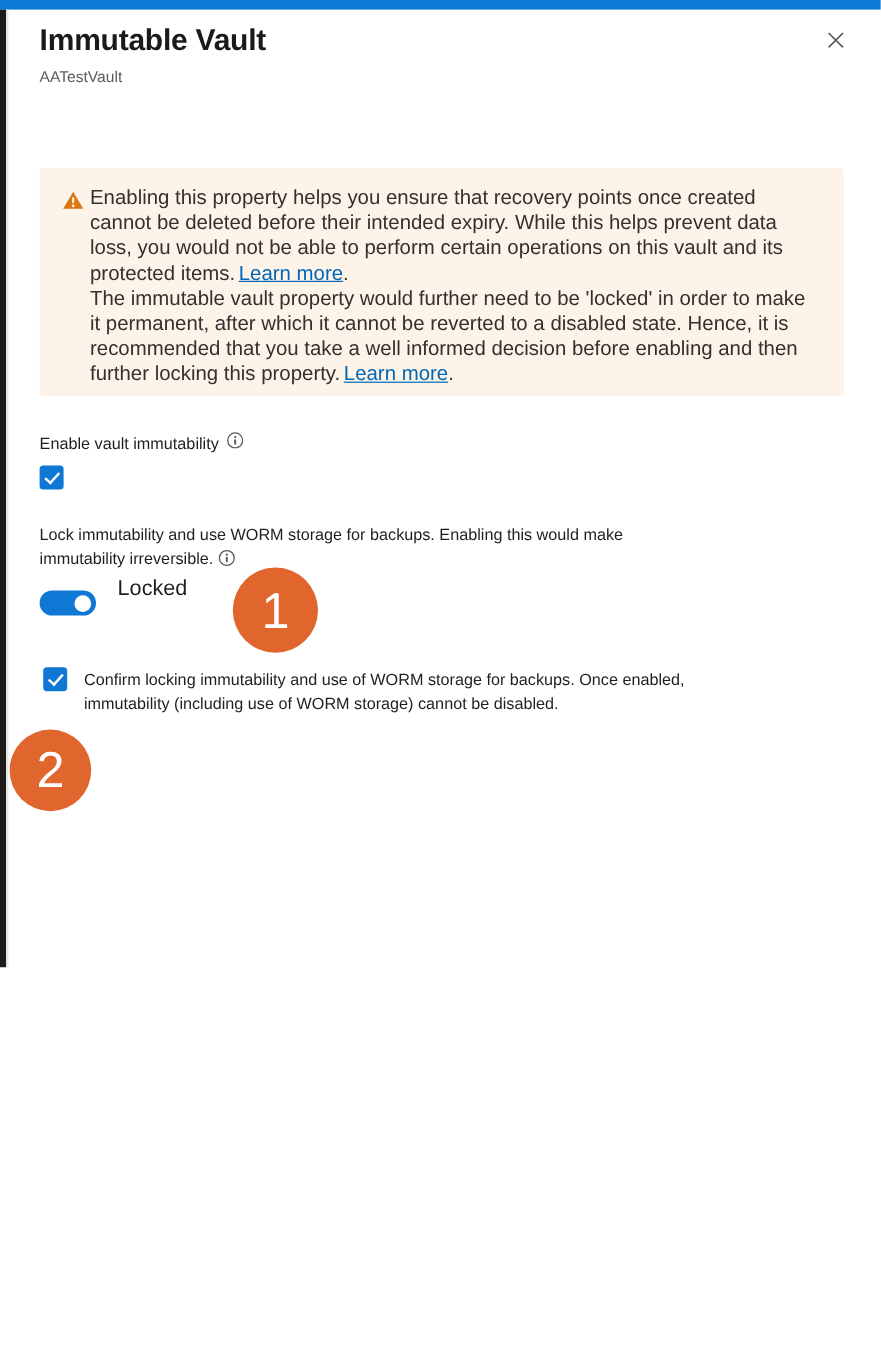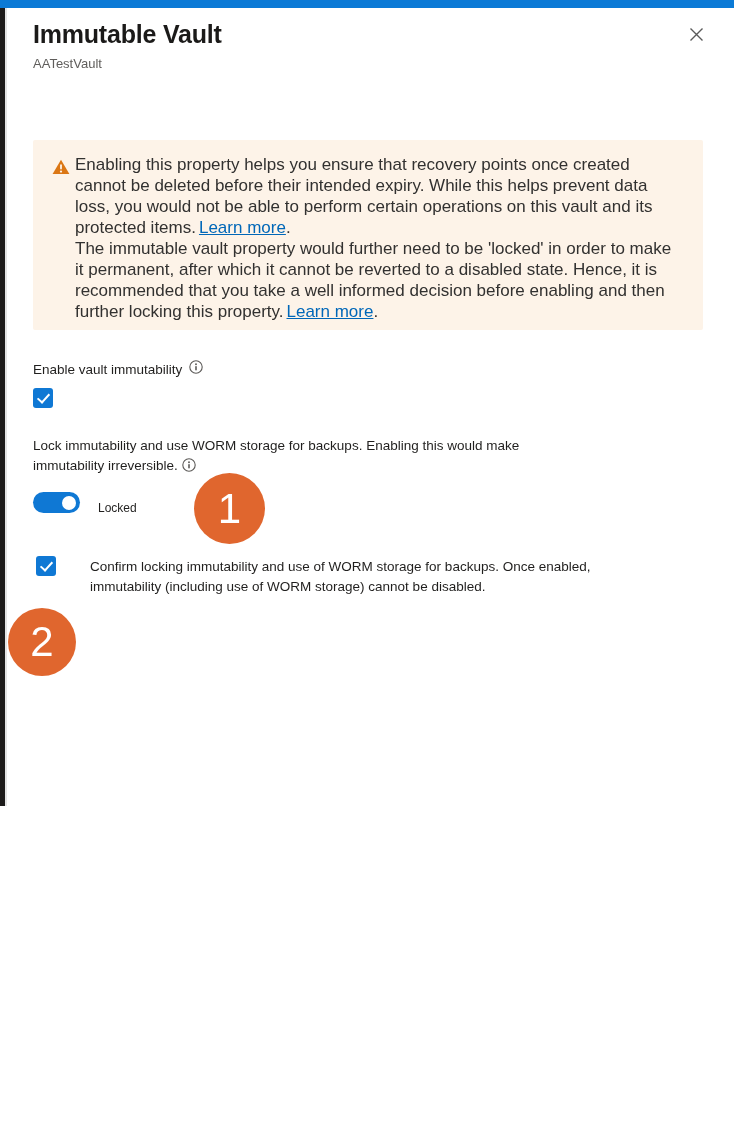--- a/index.html
+++ b/index.html
@@ -29,21 +29,21 @@
 
   .info-icon { display:inline-block; vertical-align:-2px; }
 
   .checkbox { position:absolute; width:20px; height:20px; background:#0f78d4; border-radius:3px; cursor:pointer; }
   .checkbox::after { content:""; position:absolute; left:6.5px; top:2.5px; width:5px; height:10px;
     border:solid #fff; border-width:0 2px 2px 0; transform:rotate(42deg); }
 
   .toggle { position:absolute; left:33px; top:492px; width:47px; height:21px; border-radius:12px;
     background:#0f78d4; cursor:pointer; }
   .toggle .knob { position:absolute; right:4px; top:3.5px; width:14px; height:14px; border-radius:50%; background:#fff; }
-  .toggle-label { position:absolute; left:98px; top:501px; font-size:12px; color:#201f1e; }
+  .toggle-label { position:absolute; left:98px; top:480px; font-size:18px; color:#201f1e; }
 
   .annotation { position:absolute; border-radius:50%; background:#e0662e; color:#fff;
     display:flex; align-items:center; justify-content:center; font-size:42px; font-weight:400; }
   .annotation.a1 { left:194px; top:473px; width:71px; height:71px; }
   .annotation.a2 { left:8px;  top:608px; width:68px; height:68px; }
   .annotation.a3 { left:58px; top:968px; width:72px; height:72px; }
 
   .footer-divider { position:absolute; left:7px; top:1020px; width:727px; height:1px; background:#e3e3e3; }
 
   .btn { position:absolute; top:1048px; height:33px; border-radius:2px; font-size:14.5px;
@@ -121,21 +121,21 @@
       </svg>
     </span>
   </div>
 
   <div class="toggle">
     <div class="knob"></div>
   </div>
   <div class="toggle-label">Locked</div>
 
   <div class="checkbox" style="left:36px; top:556px;"></div>
-  <div class="field-label" style="left:70px; top:557px; width:560px;margin-left:20px;">Confirm locking immutability and use of WORM storage for backups. Once enabled, immutability (including use of WORM storage) cannot be disabled.</div>
+  <div class="field-label" style="left:70px; top:557px; width:560px;">Confirm locking immutability and use of WORM storage for backups. Once enabled, immutability (including use of WORM storage) cannot be disabled.</div>
 
   <div class="annotation a1">1</div>
   <div class="annotation a2">2</div>
   <div class="annotation a3">3</div>
 
   <div class="footer-divider"></div>
 
   <button class="btn btn-apply">Apply</button>
   <button class="btn btn-cancel">Cancel</button>
   <button class="btn btn-feedback">

